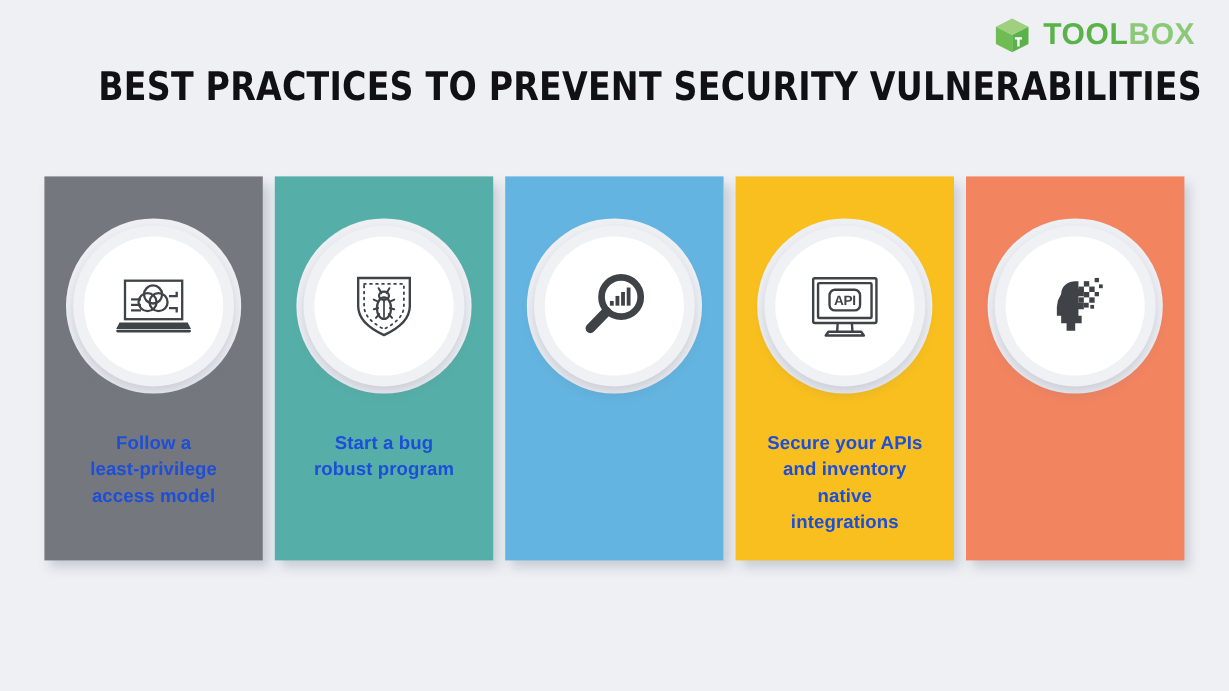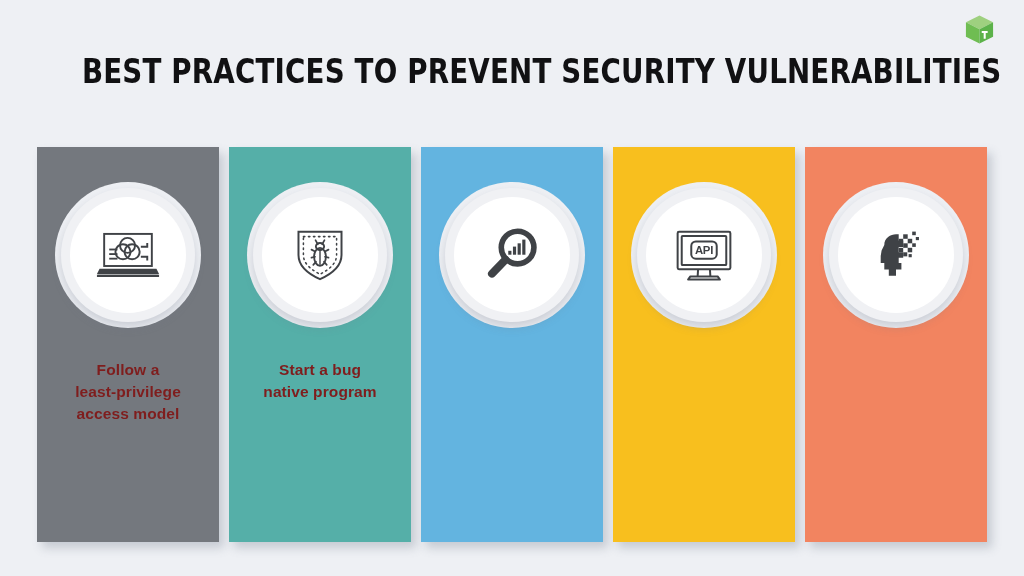--- a/index.html
+++ b/index.html
@@ -38,21 +38,21 @@
   }
 
   
   #cards{
     position:absolute; top:147px; left:37px;
     width:950px; height:352px;
     display:flex; justify-content:space-between;
   }
   .card{
     position:relative;
-    width:182px; height:395px;
+    width:182px; height:320px;
     box-shadow:5px 6px 9px rgba(110,118,135,.30);
   }
   .card-body{
     position:absolute; inset:0;
     background:var(--c);
   }
   
   .notch{
     position:absolute;
     left:50%; top:108px;
@@ -78,39 +78,40 @@
     border-radius:50%;
     background:#ffffff;
     display:flex; align-items:center; justify-content:center;
   }
   .disc-inner svg{ display:block; }
 
   .card-label{
     position:absolute;
     left:8px; right:8px; top:212px;
     text-align:center;
-    color:#7f1d1d;
+    color:#1d4ed8;
     font-size:15.5px;
     font-weight:700;
     line-height:1.42;
     letter-spacing:.1px;
   }
 </style>
 </head>
 <body>
 
 <div id="brand-logo">
   <span class="cube">
     <svg viewBox="0 0 34 34" width="33" height="33" aria-hidden="true">
       <path d="M17 2.5 L31 9.6 L17 16.7 L3 9.6 Z" fill="#9ed07f"></path>
       <path d="M3 9.6 L17 16.7 L17 31.5 L3 24.4 Z" fill="#6fbd52"></path>
       <path d="M31 9.6 L17 16.7 L17 31.5 L31 24.4 Z" fill="#5cb24a"></path>
       <path d="M19.3 18.6 h6.1 v2.0 h-2.0 v6.0 h-2.1 v-6.0 h-2.0 Z" fill="#ffffff"></path>
     </svg>
   </span>
+  <span class="wordmark"><span class="wm-a">TOOL</span><span class="wm-b">BOX</span></span>
 </div>
 
 <h1 id="page-title">BEST PRACTICES TO PREVENT SECURITY VULNERABILITIES</h1>
 
 <div id="cards">
 
   <div class="card">
     <div class="card-body" style="--c:#74787e"></div>
     <div class="notch"></div>
     <div class="disc-outer"></div>
@@ -159,21 +160,21 @@
             <path d="M21.5 42 L24.5 38.5"></path>
             <path d="M36.5 42 L33.5 38.5"></path>
           </g>
           <ellipse cx="29" cy="21.5" rx="4.6" ry="3.9" fill="none" stroke="#3f4246" stroke-width="2.1"></ellipse>
           <ellipse cx="29" cy="33" rx="6.6" ry="10" fill="none" stroke="#3f4246" stroke-width="2.1"></ellipse>
           <path d="M29 24 V42" stroke="#3f4246" stroke-width="1.6"></path>
         </svg>
       </span>
     </div>
     <div class="card-label" style="white-space:pre-line">Start a bug
-native program</div>
+robust program</div>
   </div>
 
   <div class="card">
     <div class="card-body" style="--c:#63b4e0"></div>
     <div class="notch"></div>
     <div class="disc-outer"></div>
     <div class="disc-inner">
       <span>
         <svg viewBox="0 0 60 60" width="56" height="56" aria-hidden="true">
           <circle cx="36" cy="22" r="17.5" fill="none" stroke="#3f4246" stroke-width="6"></circle>
@@ -200,20 +201,24 @@
             <rect x="4" y="3" width="58" height="41" rx="1.5"></rect>
             <rect x="8.5" y="7.5" width="49" height="32" rx="1"></rect>
             <rect x="19" y="13.5" width="28" height="19" rx="5"></rect>
             <path d="M26.5 44 L26 52 M39.5 44 L40 52"></path>
             <path d="M18 52 H48 L50.5 55.5 H15.5 Z" stroke-linejoin="round"></path>
           </g>
           <text x="33" y="27.5" text-anchor="middle" font-family="'Liberation Sans', sans-serif" font-size="12.5" font-weight="700" fill="#3f4246" letter-spacing="-0.3">API</text>
         </svg>
       </span>
     </div>
+    <div class="card-label" style="white-space:pre-line">Secure your APIs
+and inventory
+native
+integrations</div>
   </div>
 
   <div class="card">
     <div class="card-body" style="--c:#f28460"></div>
     <div class="notch"></div>
     <div class="disc-outer"></div>
     <div class="disc-inner">
       <span>
         <svg viewBox="0 0 60 62" width="54" height="56" aria-hidden="true">
           <g fill="#3f4246">

